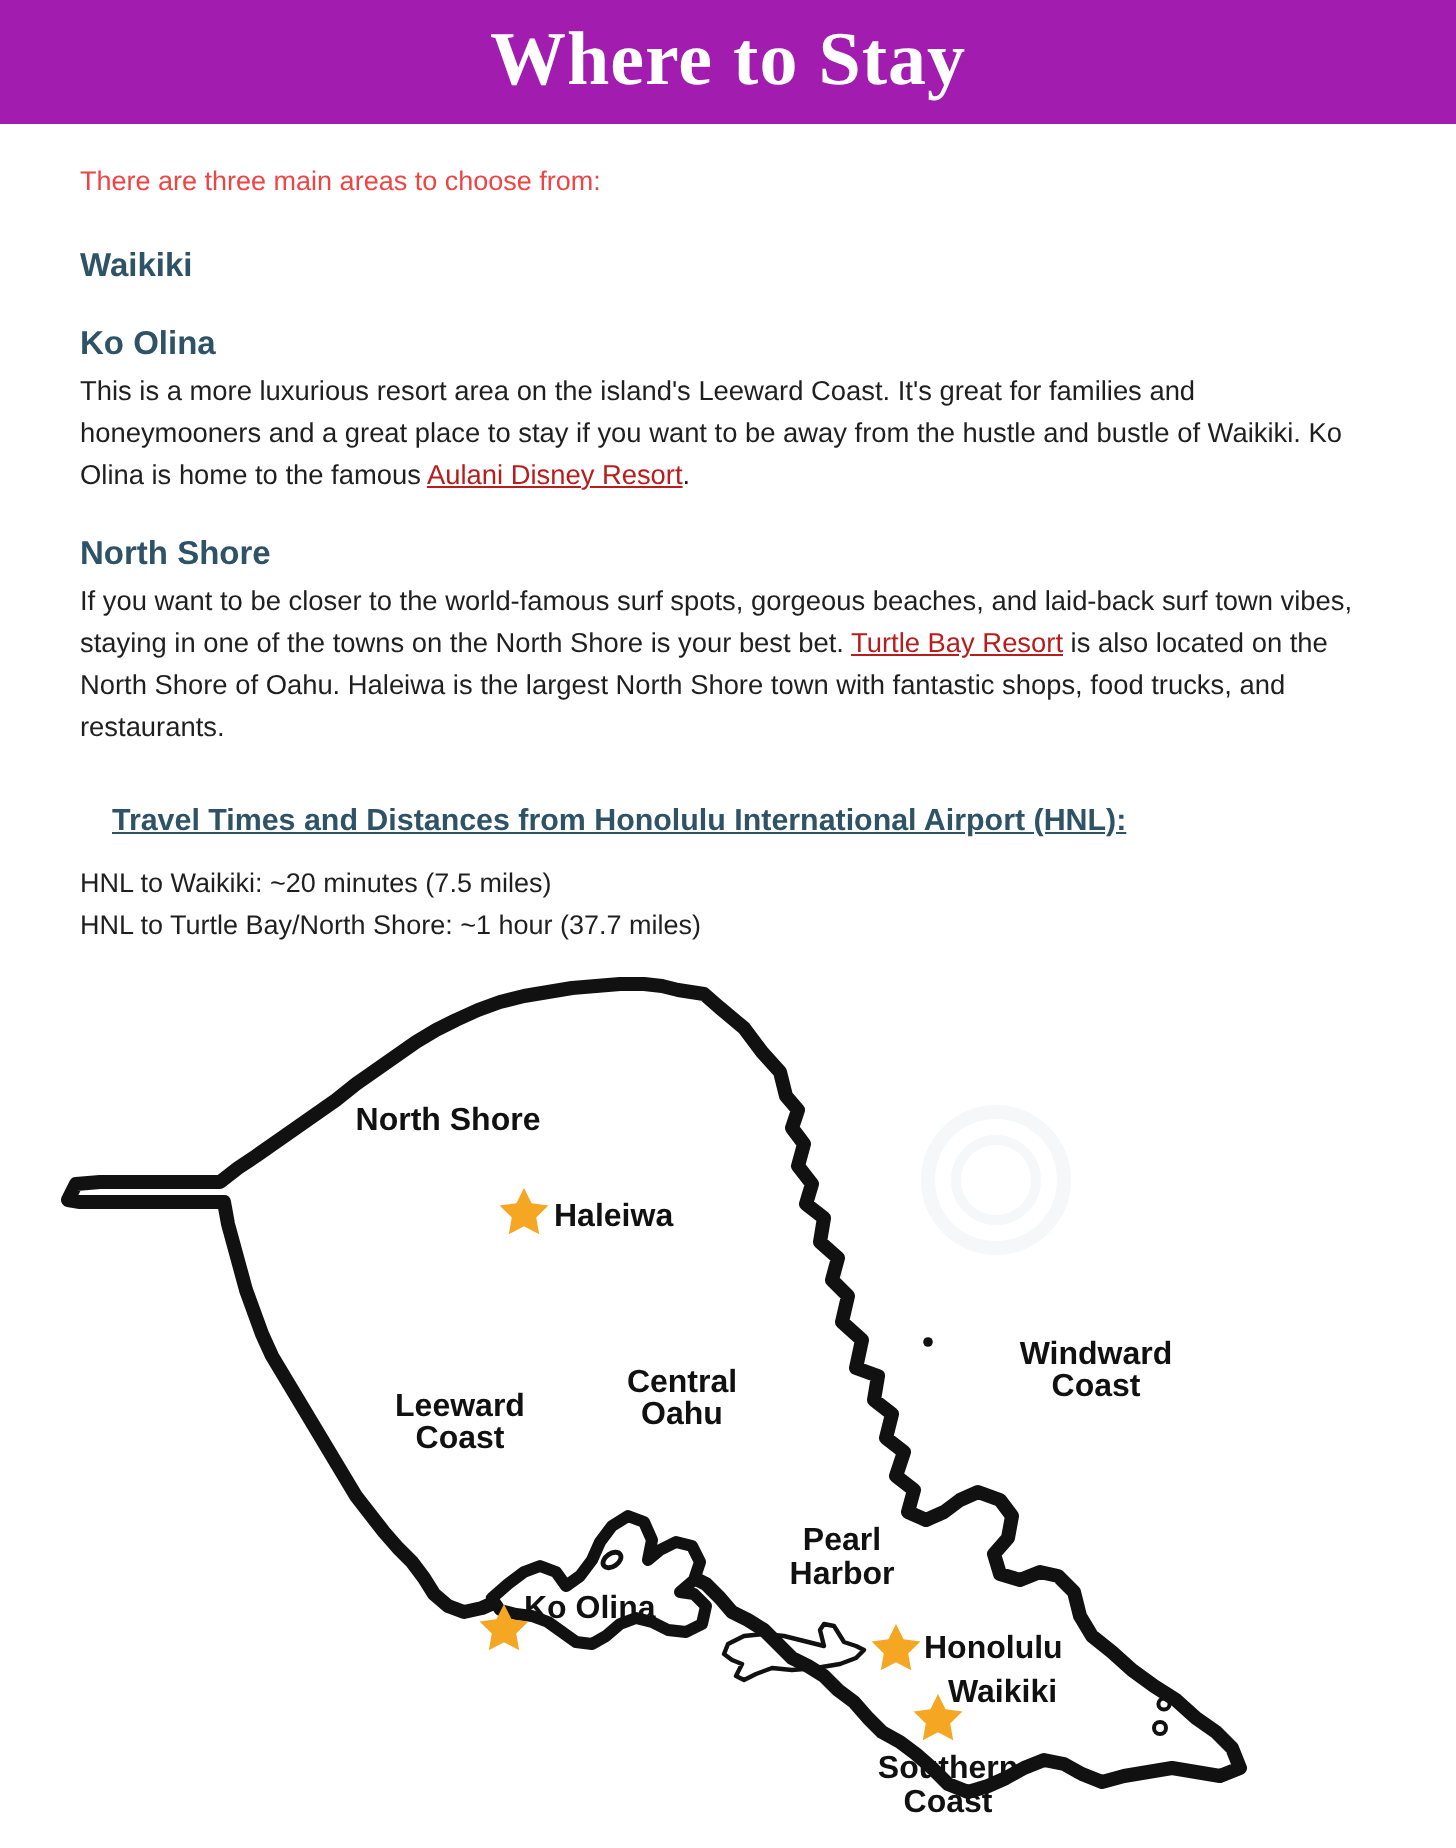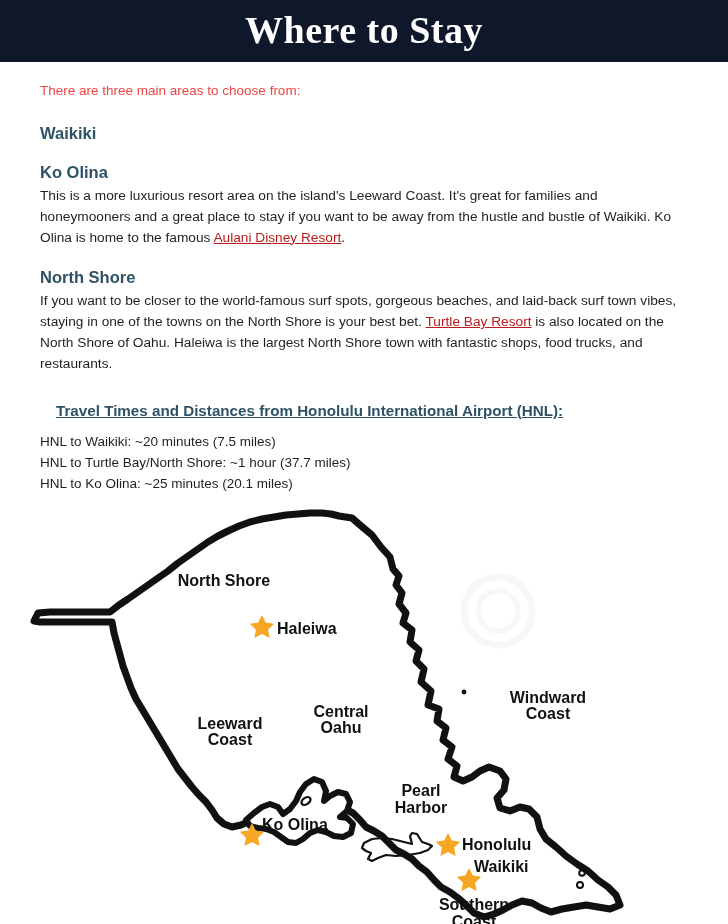--- a/index.html
+++ b/index.html
@@ -12,21 +12,21 @@
     height: 924px;
     font-family: "Liberation Sans", sans-serif;
     color: #1a1a1a;
     overflow: hidden;
     position: relative;
   }
 
   
   .banner {
     height: 62px;
-    background: #0f172a;
+    background: #a21caf;
     display: flex;
     align-items: center;
     justify-content: center;
   }
   .banner-title {
     font-family: "Liberation Serif", "DejaVu Serif", serif;
     font-weight: bold;
     font-size: 38px;
     color: #ffffff;
     letter-spacing: 0.5px;
@@ -113,21 +113,20 @@
 
   <div class="section">
     <h2 class="section-heading">North Shore</h2>
     <p class="section-body"><span>If you want to be closer to the world-famous surf spots, gorgeous beaches, and laid-back surf town vibes, staying in one of the towns on the North Shore is your best bet. </span><a class="inline-link" href="#">Turtle Bay Resort</a><span> is also located on the North Shore of Oahu. Haleiwa is the largest North Shore town with fantastic shops, food trucks, and restaurants.</span></p>
   </div>
 
   <h2 class="travel-heading">Travel Times and Distances from Honolulu International Airport (HNL):</h2>
   <div>
     <div class="travel-line">HNL to Waikiki: ~20 minutes (7.5 miles)</div>
     <div class="travel-line">HNL to Turtle Bay/North Shore: ~1 hour (37.7 miles)</div>
-    <div class="travel-line">HNL to Ko Olina: ~25 minutes (20.1 miles)</div>
   </div>
 </div>
 
 <div class="map-wrap">
   <svg class="map-svg" width="728" height="460" viewBox="0 0 728 460" xmlns="http://www.w3.org/2000/svg">
 
     <g opacity="0.05">
       <circle cx="498" cy="102" r="34" fill="none" stroke="#4a6f8a" stroke-width="7"></circle>
       <circle cx="498" cy="102" r="20" fill="none" stroke="#4a6f8a" stroke-width="5"></circle>
     </g>

